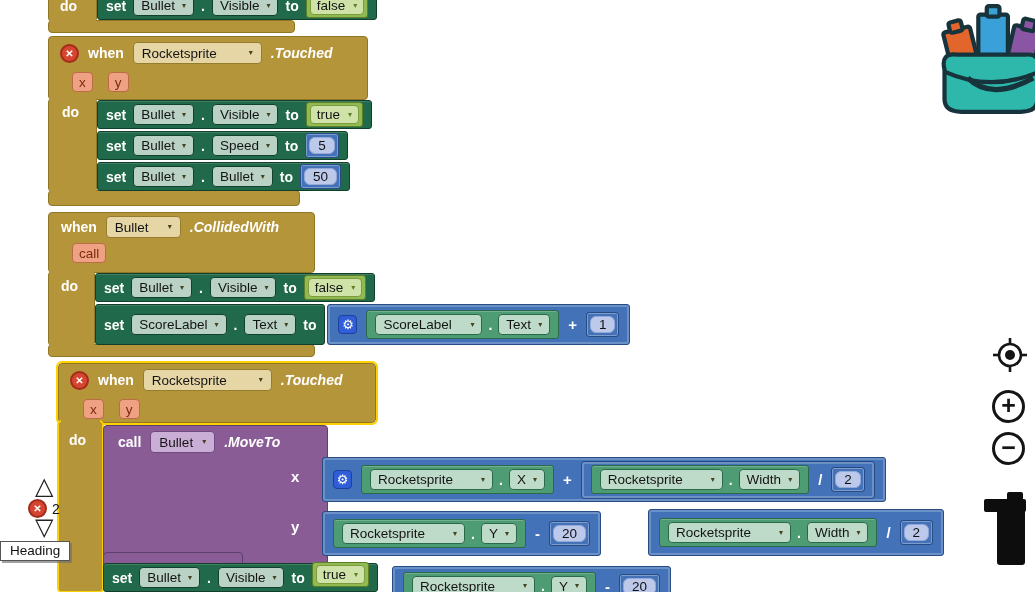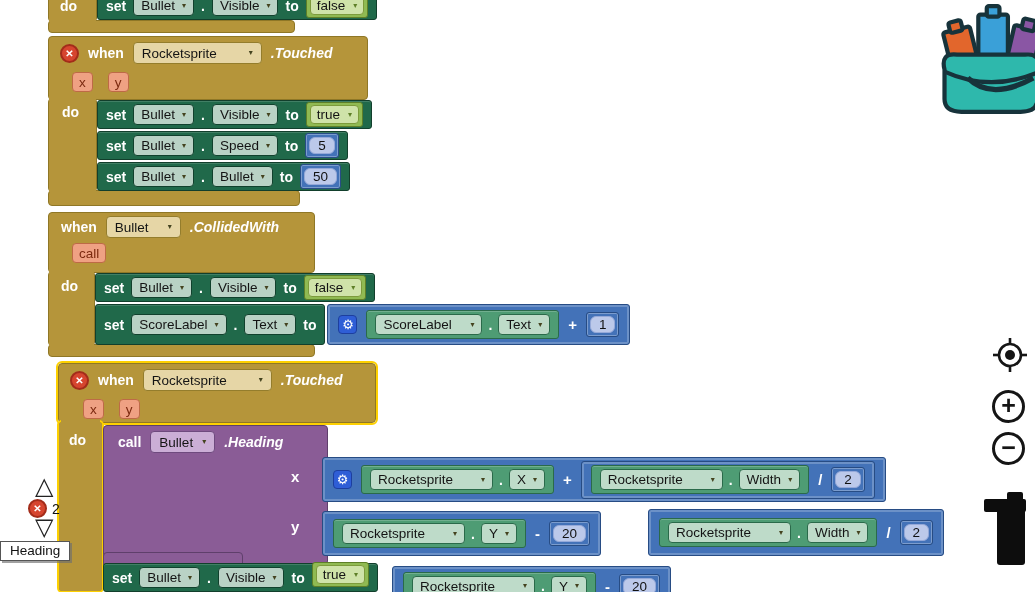--- a/index.html
+++ b/index.html
@@ -317,21 +317,21 @@
   <span class="kw abs" style="left:69px;top:432px">do</span>
 
   <div class="purple" style="left:103px;top:425px;width:225px;height:140px"></div>
   <div class="purple" style="left:103px;top:552px;width:140px;height:16px"></div>
   <div class="titlerow" style="left:118px;top:431px">
     <span class="kw">call</span>
     <span class="pfield">
       <span class="fieldtxt">Bullet</span>
       <span class="arr">▾</span>
     </span>
-    <span class="evname">.Heading</span>
+    <span class="evname">.MoveTo</span>
   </div>
   <span class="kw abs" style="left:291px;top:468px;font-size:15px">x</span>
   <span class="kw abs" style="left:291px;top:518px;font-size:15px">y</span>
 
   <div class="exprrow abs" style="left:322px;top:457px;height:45px">
     <span class="gearbtn">
       <span>⚙</span>
     </span>
     <span class="getter">
       <span class="gfield">

